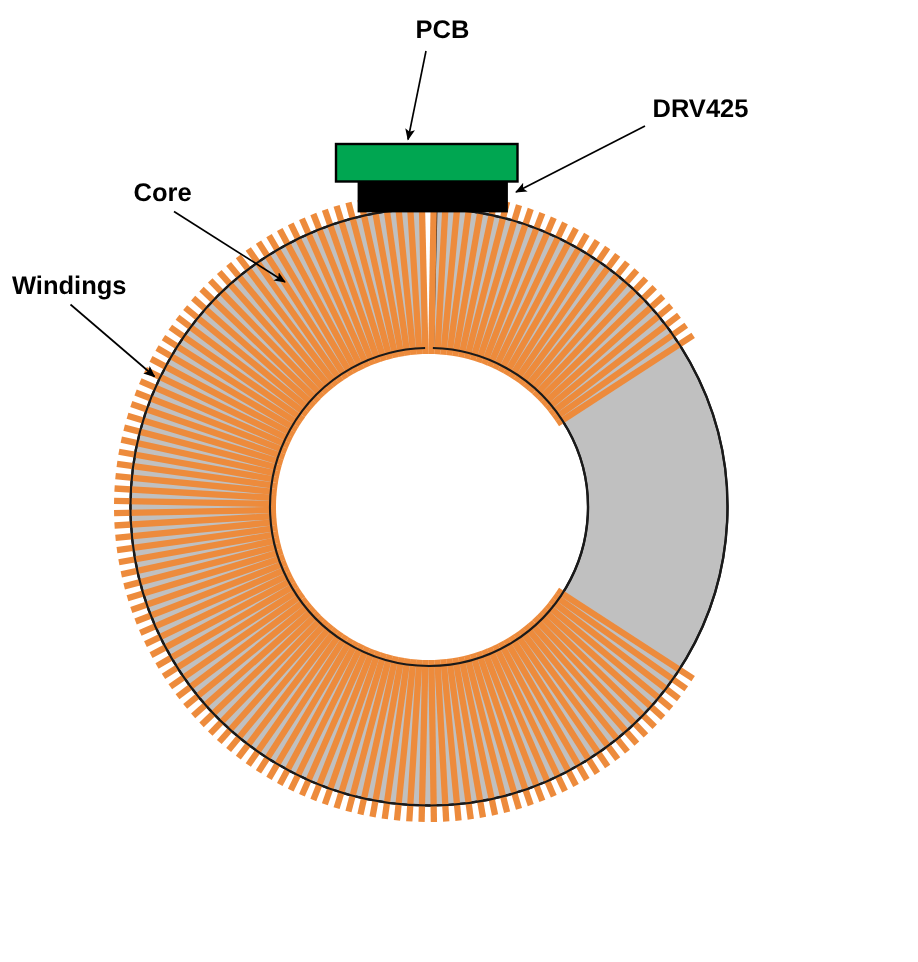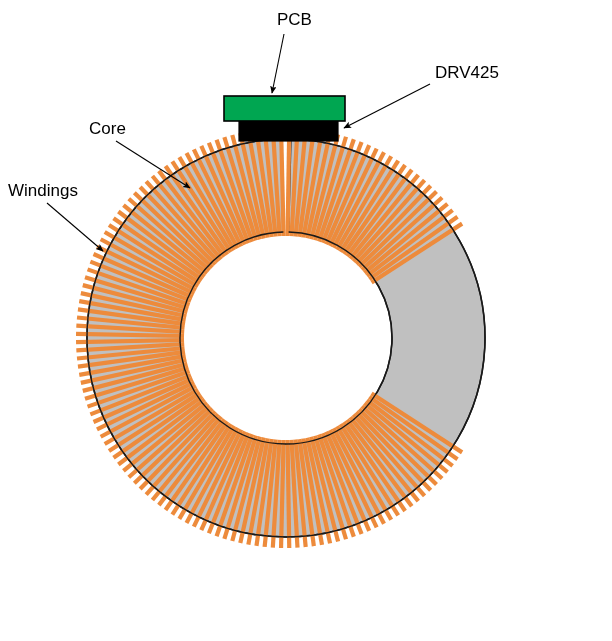--- a/index.html
+++ b/index.html
@@ -13,20 +13,21 @@
     position: relative;
     overflow: hidden;
     font-family: "Liberation Sans", sans-serif;
   }
   #diagram-root {
     position: absolute;
     left: 0;
     top: 0;
     width: 612px;
     height: 641px;
+    font-weight: bold;
   }
   svg.diagram {
     display: block;
     width: 612px;
     height: 641px;
   }
   .lbl {
     font-family: "Liberation Sans", sans-serif;
     font-size: 17px;
     fill: #000000;

